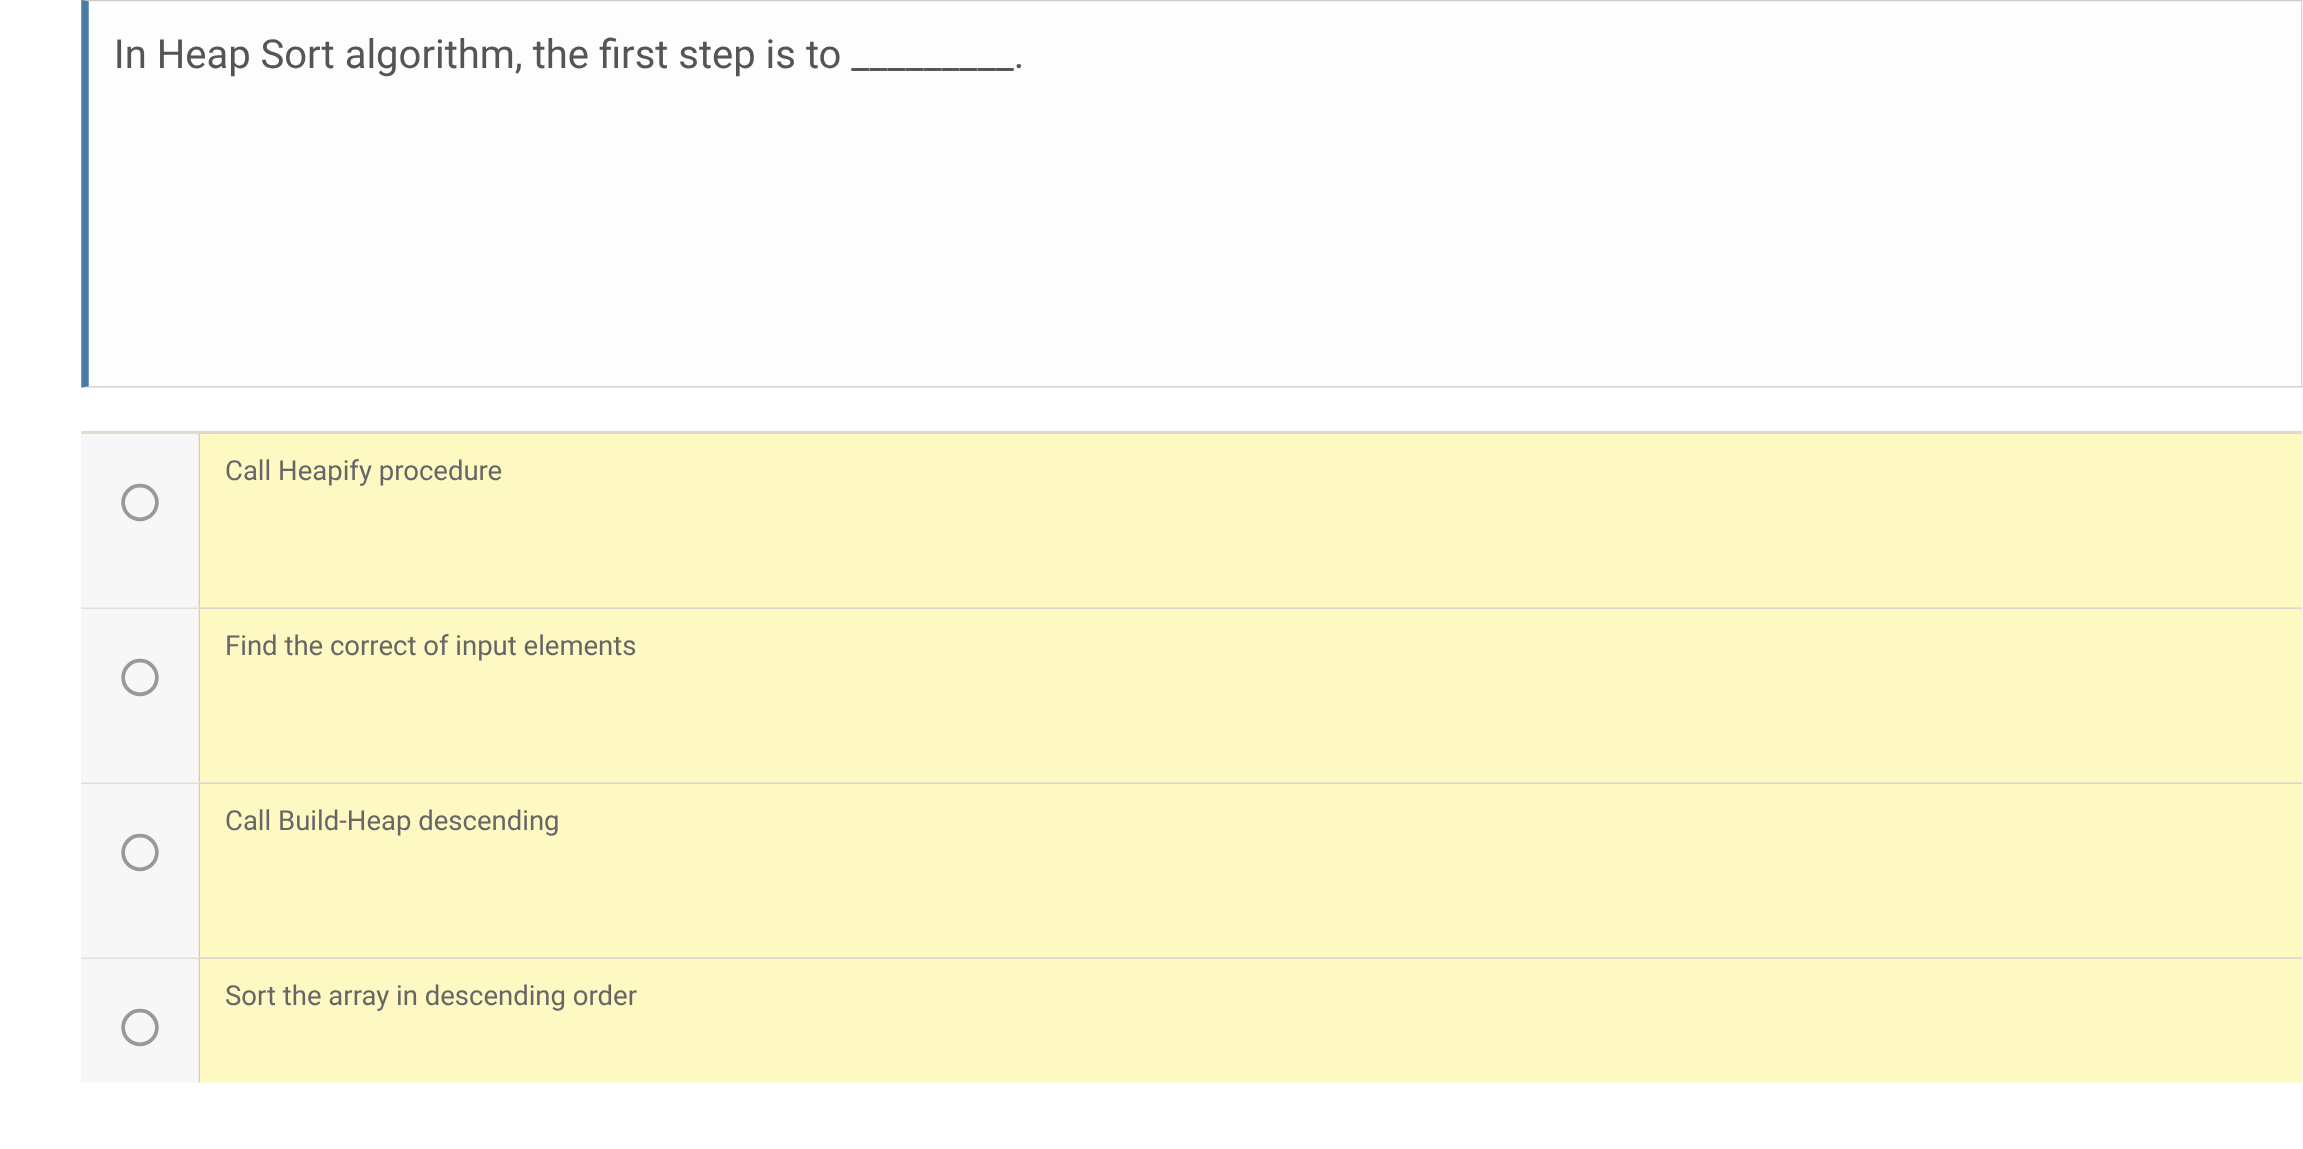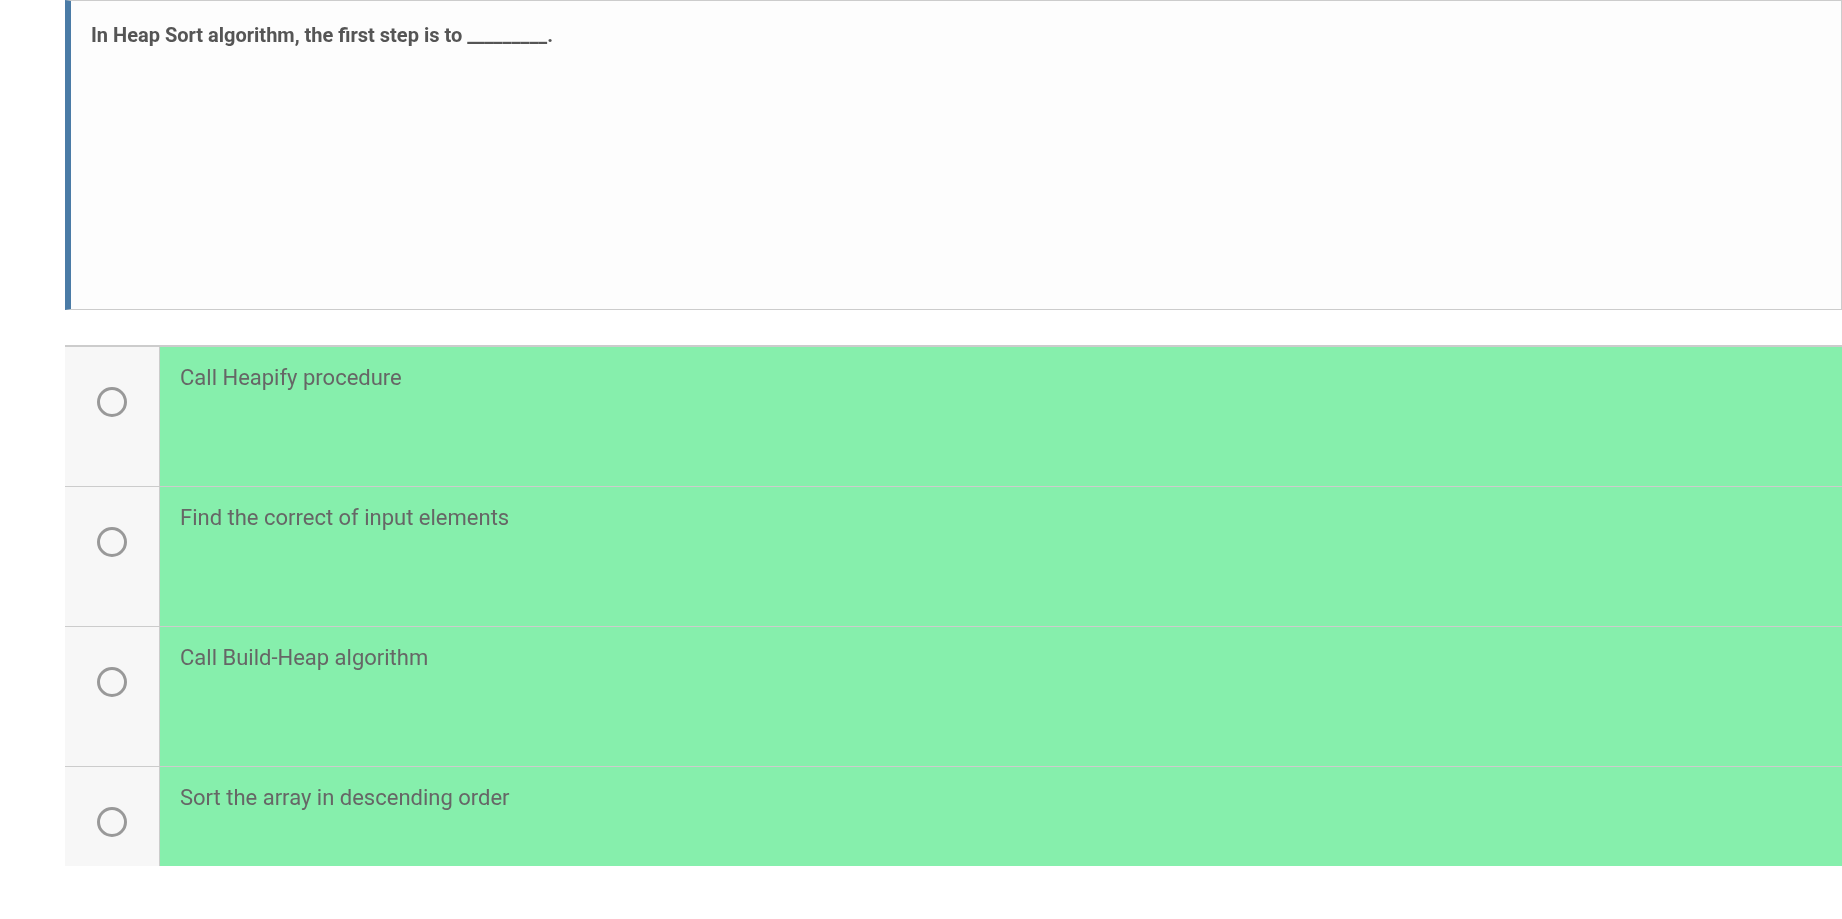--- a/index.html
+++ b/index.html
@@ -21,44 +21,44 @@
       padding-left: 65px;
     }
     .question-block {
       border: 1px solid #cccccc;
       border-left: 6px solid #4a7ba6;
       padding: 20px 20px 20px 20px;
       min-height: 310px;
       background: #fdfdfd;
     }
     .question-text {
-      font-size: 20px;
+      font-size: 32px;
       color: #555555;
-      font-weight: 700;
+      font-weight: 400;
       line-height: 1.4;
     }
     .middle-gap {
       height: 35px;
     }
     .options-section {
       border-top: 1px solid #cccccc;
     }
     .options-header {
       padding: 25px 20px 15px 20px;
     }
     .options-title {
       font-size: 22px;
       font-weight: 700;
       color: #444444;
     }
     .option-row {
       display: flex;
       border-top: 1px solid #cccccc;
       min-height: 140px;
-      background: #86efac;
+      background: #fef9c3;
     }
     .option-row:last-child {
       min-height: 100px;
     }
     .radio-cell {
       width: 95px;
       border-right: 1px solid #cccccc;
       display: flex;
       align-items: flex-start;
       justify-content: center;
@@ -112,21 +112,21 @@
       <div class="option-text-cell">
         <div class="option-text">Find the correct of input elements</div>
       </div>
     </div>
 
     <div class="option-row">
       <div class="radio-cell">
         <div class="radio-circle"></div>
       </div>
       <div class="option-text-cell">
-        <div class="option-text">Call Build-Heap algorithm</div>
+        <div class="option-text">Call Build-Heap descending</div>
       </div>
     </div>
 
     <div class="option-row">
       <div class="radio-cell">
         <div class="radio-circle"></div>
       </div>
       <div class="option-text-cell">
         <div class="option-text">Sort the array in descending order</div>
       </div>

